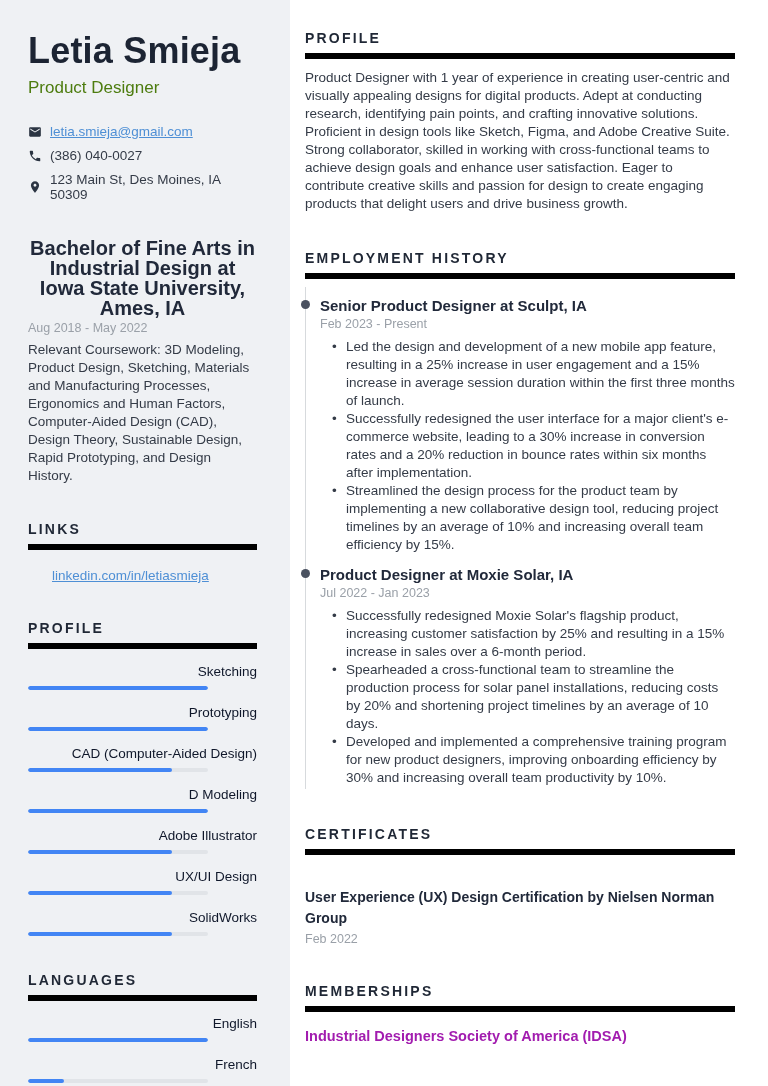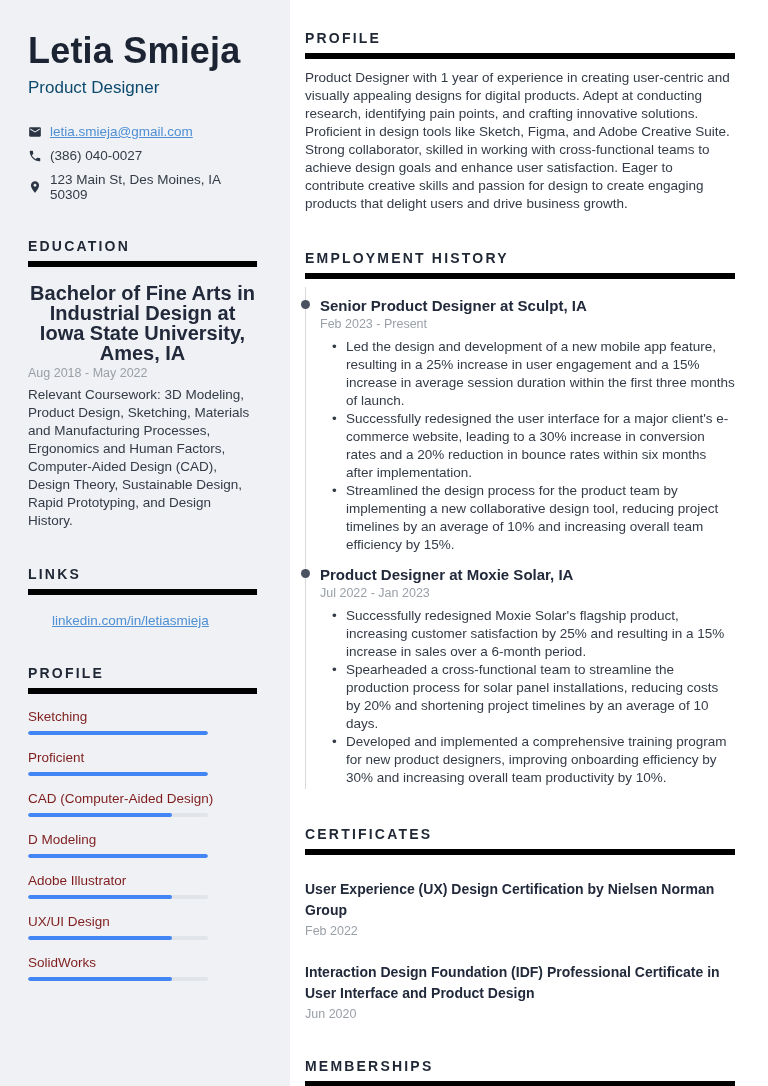--- a/index.html
+++ b/index.html
@@ -11,39 +11,39 @@
     color:#343b47;
     overflow:hidden;
   }
   
   .sidebar {
     position:absolute; left:0; top:0; width:290px; height:1086px;
     background:#eff1f4;
     padding:30px 33px 30px 28px;
   }
   .name { font-size:36px; font-weight:bold; color:#1c2433; letter-spacing:.2px; }
-  .job-subtitle { font-size:17px; color:#0c4a6e; margin-top:6px; }
+  .job-subtitle { font-size:17px; color:#4d7c0f; margin-top:6px; }
   .contact { margin-top:26px; }
   .contact-row { display:flex; align-items:center; margin-bottom:9px; }
   .contact-row svg { width:14px; height:14px; flex:0 0 14px; margin-right:8px; fill:#2b3442; }
   .contact-row .txt { font-size:13.5px; color:#343b47; }
   a.link { color:#4e8fd5; text-decoration:underline; font-size:13.5px; }
   .side-section { margin-top:36px; }
   .side-heading, .main-heading {
     font-size:14px; font-weight:bold; color:#1f2735;
     letter-spacing:2.2px;
     border-bottom:6px solid #000000;
     padding-bottom:7px;
   }
   .edu-degree { font-size:20px; font-weight:bold; color:#21293a; line-height:20px; margin-top:16px;text-align:center; }
   .muted-date { font-size:12.5px; color:#9aa0a8; margin-top:3px; }
   .side-body { font-size:13.5px; line-height:18px; color:#343b47; margin-top:6px; }
   .side-link-item { margin-top:16px;padding-left:24px; }
   .skill-item { margin-top:15px; }
-  .skill-label { font-size:13.5px; color:#7f1d1d; margin-bottom:7px; }
+  .skill-label { font-size:13.5px; color:#0f172a; margin-bottom:7px;text-align:right; }
   .bar-track { width:180px; height:4px; background:#e1e4e8; border-radius:2px; overflow:hidden; }
   .bar-fill { height:4px; background:#4285f4; border-radius:2px; }
 
   
   .main {
     position:absolute; left:290px; top:0; width:478px; height:1086px;
     background:#ffffff;
     padding:30px 33px 0 15px;
   }
   .main-section { margin-top:0; }
@@ -53,21 +53,21 @@
   .job { position:relative; padding:10px 0 2px 14px; }
   .job-dot {
     position:absolute; left:-5px; top:13px;
     width:9px; height:9px; border-radius:50%; background:#4a5160;
   }
   .job-title { font-size:15px; font-weight:bold; color:#21293a; }
   .job-dates { font-size:12.5px; color:#9aa0a8; margin-top:3px; }
   .job ul { list-style:none; margin-top:7px; }
   .job li { position:relative; font-size:13.5px; line-height:18px; color:#343b47; padding-left:26px; }
   .job li::before { content:"•"; position:absolute; left:12px; top:0; color:#343b47; }
-  .cert-item { margin-top:24px; }
+  .cert-item { margin-top:32px; }
   .cert-title { font-size:14px; font-weight:bold; color:#21293a; line-height:21px; }
   .member-item { font-size:14.5px; font-weight:bold; color:#a21caf; margin-top:16px; }
 </style>
 </head>
 <body>
 
 <aside class="sidebar">
   <div class="name">Letia Smieja</div>
   <div class="job-subtitle">Product Designer</div>
 
@@ -86,21 +86,20 @@
     </div>
     <div class="contact-row">
       <svg viewBox="0 0 24 24">
           <path d="M12 2C8.13 2 5 5.13 5 9c0 5.25 7 13 7 13s7-7.75 7-13c0-3.87-3.13-7-7-7zm0 9.5c-1.38 0-2.5-1.12-2.5-2.5s1.12-2.5 2.5-2.5 2.5 1.12 2.5 2.5-1.12 2.5-2.5 2.5z"></path>
         </svg>
       <span class="txt">123 Main St, Des Moines, IA 50309</span>
     </div>
   </div>
 
   <div class="side-section">
-    <div class="side-heading">EDUCATION</div>
     <div class="edu-degree">Bachelor of Fine Arts in Industrial Design at Iowa State University, Ames, IA</div>
     <div class="muted-date">Aug 2018 - May 2022</div>
     <div class="side-body">Relevant Coursework: 3D Modeling, Product Design, Sketching, Materials and Manufacturing Processes, Ergonomics and Human Factors, Computer-Aided Design (CAD), Design Theory, Sustainable Design, Rapid Prototyping, and Design History.</div>
   </div>
 
   <div class="side-section">
     <div class="side-heading">LINKS</div>
     <div class="side-link-item">
       <a class="link" href="#">linkedin.com/in/letiasmieja</a>
     </div>
@@ -108,21 +107,21 @@
 
   <div class="side-section">
     <div class="side-heading">PROFILE</div>
     <div class="skill-item">
       <div class="skill-label">Sketching</div>
       <div class="bar-track">
           <div class="bar-fill" style="width: 100%;"></div>
         </div>
     </div>
     <div class="skill-item">
-      <div class="skill-label">Proficient</div>
+      <div class="skill-label">Prototyping</div>
       <div class="bar-track">
           <div class="bar-fill" style="width: 100%;"></div>
         </div>
     </div>
     <div class="skill-item">
       <div class="skill-label">CAD (Computer-Aided Design)</div>
       <div class="bar-track">
           <div class="bar-fill" style="width: 80%;"></div>
         </div>
     </div>
@@ -145,20 +144,35 @@
         </div>
     </div>
     <div class="skill-item">
       <div class="skill-label">SolidWorks</div>
       <div class="bar-track">
           <div class="bar-fill" style="width: 80%;"></div>
         </div>
     </div>
   </div>
 
+  <div class="side-section">
+    <div class="side-heading">LANGUAGES</div>
+    <div class="skill-item">
+      <div class="skill-label">English</div>
+      <div class="bar-track">
+          <div class="bar-fill" style="width: 100%;"></div>
+        </div>
+    </div>
+    <div class="skill-item">
+      <div class="skill-label">French</div>
+      <div class="bar-track">
+          <div class="bar-fill" style="width: 20%;"></div>
+        </div>
+    </div>
+  </div>
 
 </aside>
 
 <main class="main">
 
   <section class="main-section">
     <div class="main-heading">PROFILE</div>
     <div class="para">Product Designer with 1 year of experience in creating user-centric and visually appealing designs for digital products. Adept at conducting research, identifying pain points, and crafting innovative solutions. Proficient in design tools like Sketch, Figma, and Adobe Creative Suite. Strong collaborator, skilled in working with cross-functional teams to achieve design goals and enhance user satisfaction. Eager to contribute creative skills and passion for design to create engaging products that delight users and drive business growth.</div>
   </section>
 
@@ -190,24 +204,20 @@
 
     </div>
   </section>
 
   <section class="sec-gap">
     <div class="main-heading">CERTIFICATES</div>
     <div class="cert-item">
       <div class="cert-title">User Experience (UX) Design Certification by Nielsen Norman Group</div>
       <div class="muted-date">Feb 2022</div>
     </div>
-    <div class="cert-item">
-      <div class="cert-title">Interaction Design Foundation (IDF) Professional Certificate in User Interface and Product Design</div>
-      <div class="muted-date">Jun 2020</div>
-    </div>
   </section>
 
   <section class="sec-gap">
     <div class="main-heading">MEMBERSHIPS</div>
     <div class="member-item">Industrial Designers Society of America (IDSA)</div>
 
   </section>
 
 </main>
 

